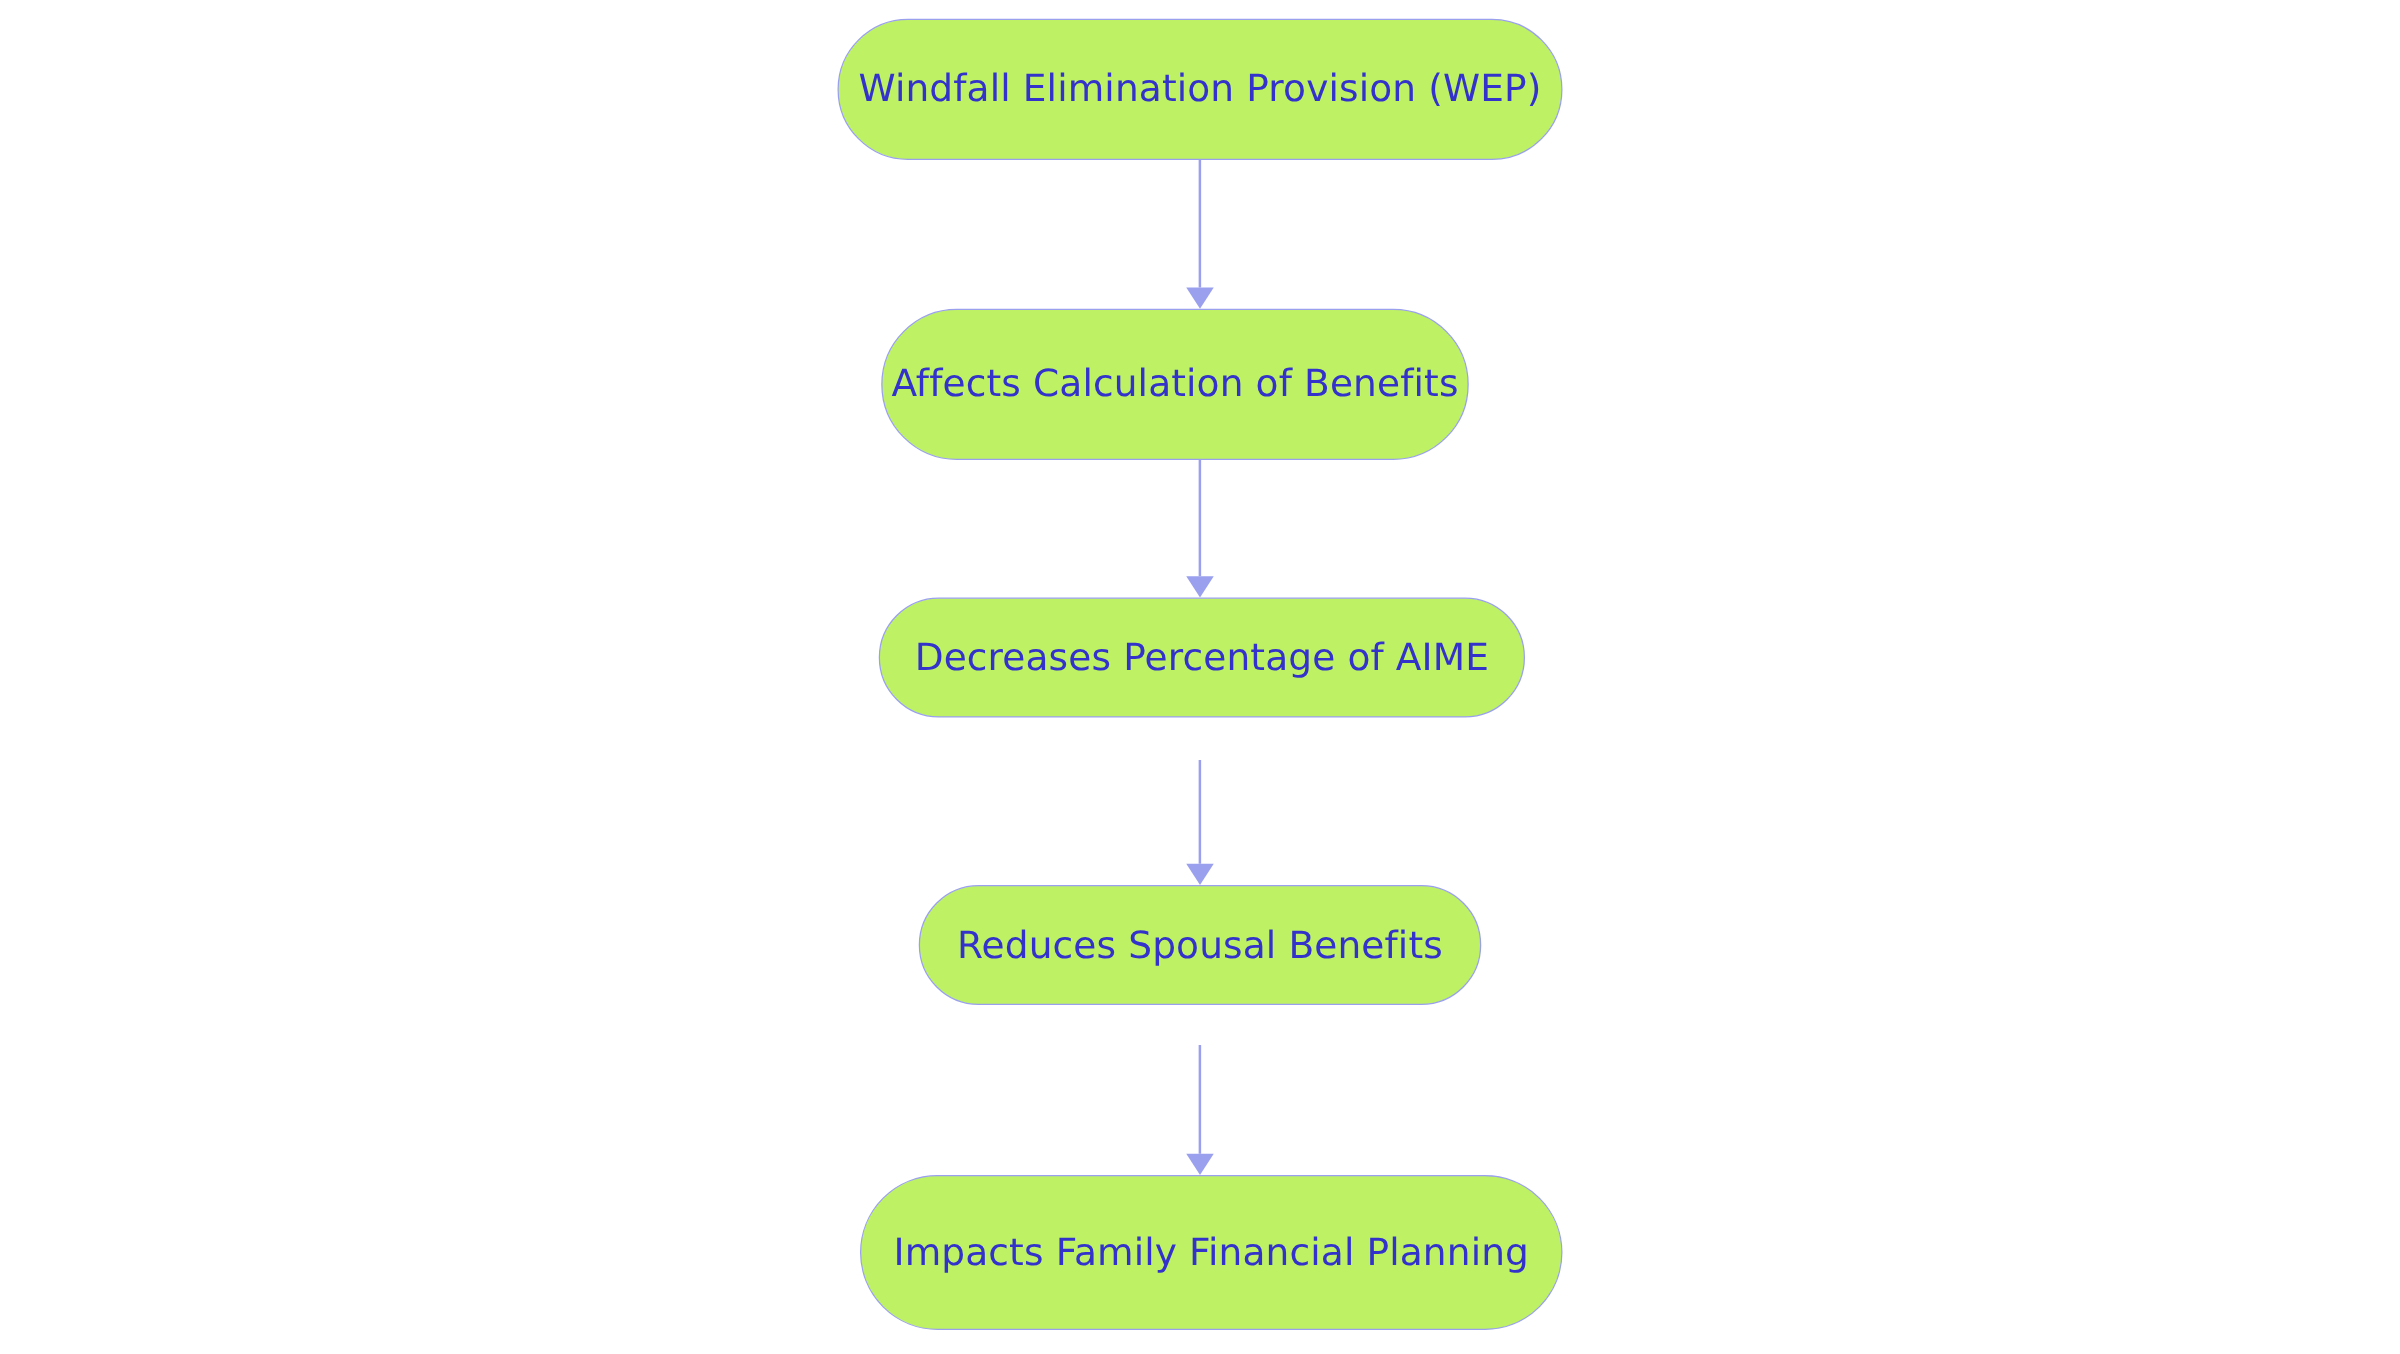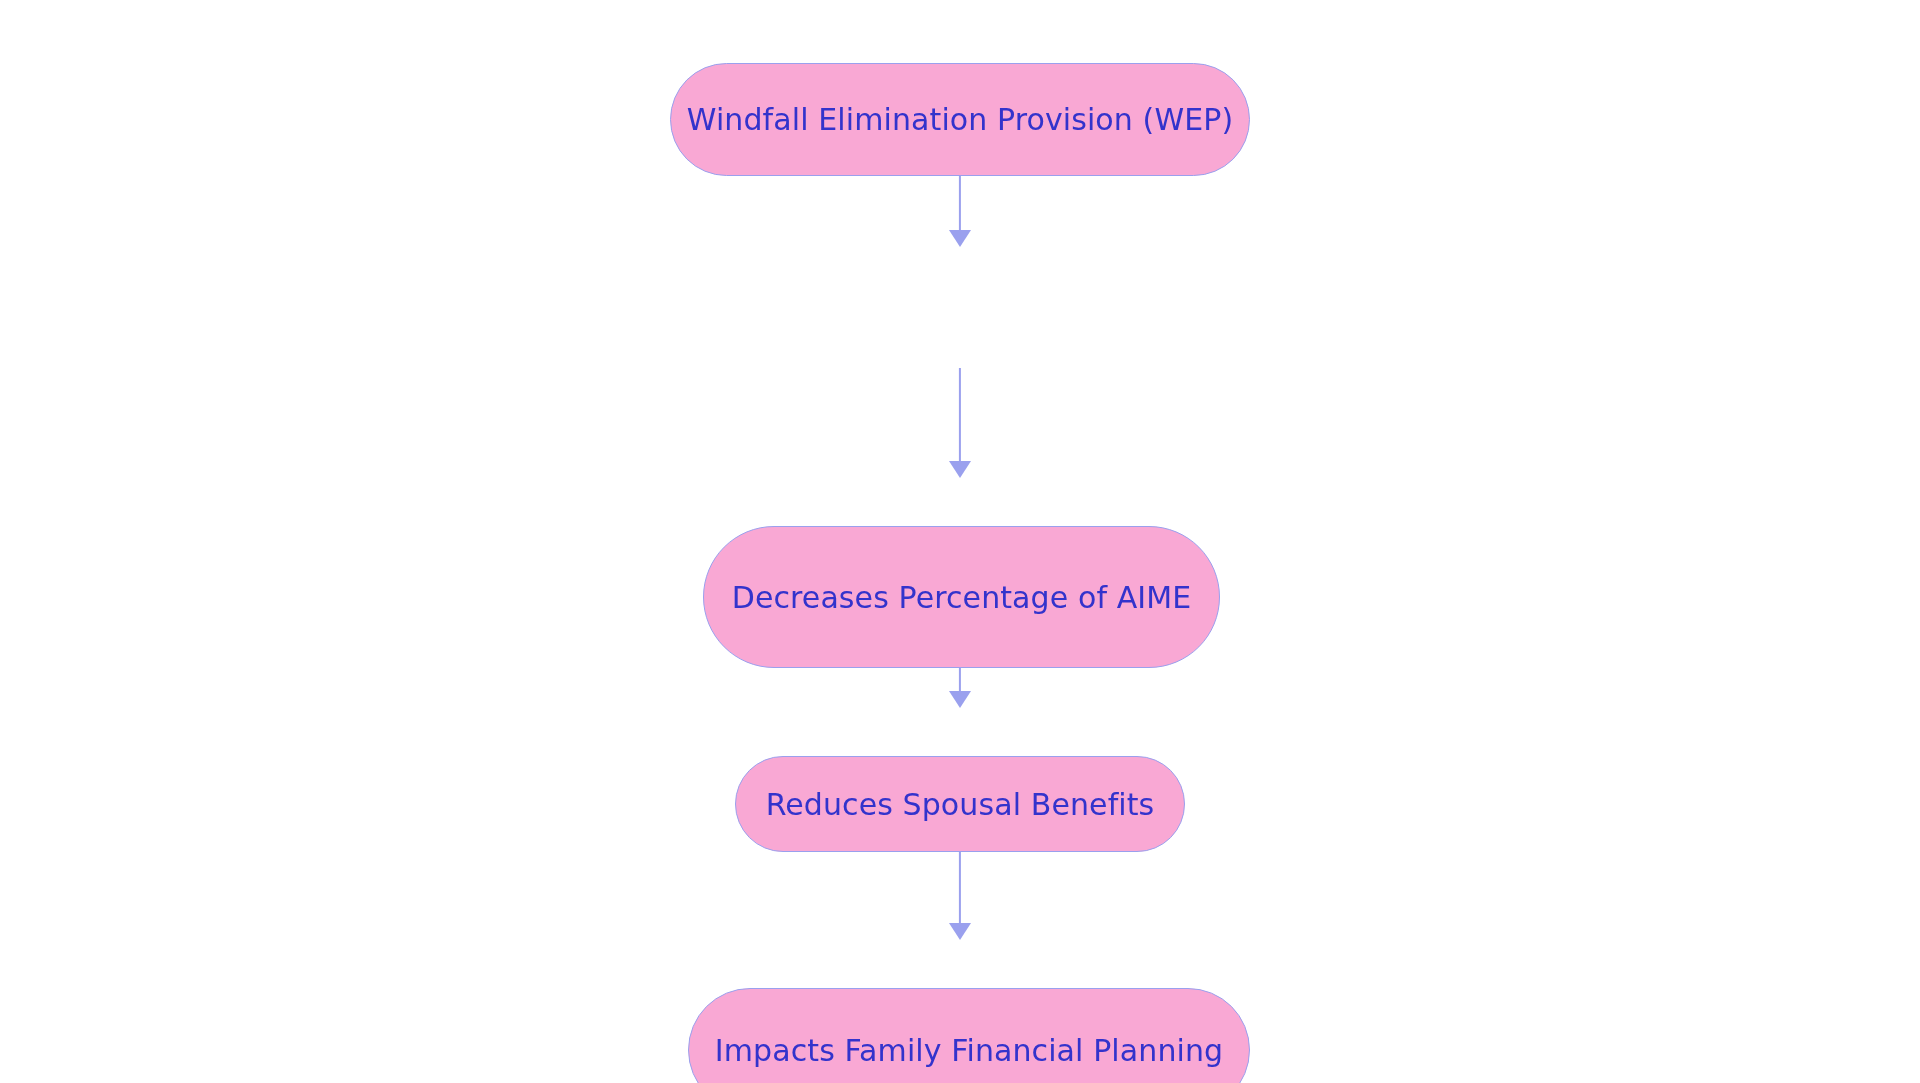--- a/index.html
+++ b/index.html
@@ -21,44 +21,43 @@
     height: 1083px;
     background: #ffffff;
   }
 
   .node {
     position: absolute;
     box-sizing: border-box;
     display: flex;
     align-items: center;
     justify-content: center;
-    background: #f9a8d4;
+    background: #bef264;
     border: 1.6px solid #9aa0ee;
     border-radius: 999px;
     z-index: 2;
-    margin-top: 48px;
   }
 
   .node-label {
     color: #3333cc;
     font-size: 30px;
     font-weight: 400;
     letter-spacing: 0.1px;
     line-height: 1.1;
     white-space: nowrap;
     text-align: center;
     font-family: "DejaVu Sans", "Liberation Sans", sans-serif;
   }
 
   
   #node-0 { left: 670px;  top: 15px;   width: 580px; height: 113px; }
   
   #node-1 { left: 705px;  top: 247px;  width: 470px; height: 121px; }
   
-  #node-2 { left: 703px;  top: 478px;  width: 517px; height: 142px; }
+  #node-2 { left: 703px;  top: 478px;  width: 517px; height: 96px; }
   
   #node-3 { left: 735px;  top: 708px;  width: 450px; height: 96px; }
   
   #node-4 { left: 688px;  top: 940px;  width: 562px; height: 124px; }
 
   .edge {
     position: absolute;
     z-index: 1;
   }
   .edge-line {
@@ -116,20 +115,23 @@
 
   <div class="edge" id="edge-3">
     <div class="edge-line"></div>
     <div class="edge-head"></div>
   </div>
 
   <div class="node" id="node-0">
     <span class="node-label">Windfall Elimination Provision (WEP)</span>
   </div>
 
+  <div class="node" id="node-1">
+    <span class="node-label">Affects Calculation of Benefits</span>
+  </div>
 
   <div class="node" id="node-2">
     <span class="node-label">Decreases Percentage of AIME</span>
   </div>
 
   <div class="node" id="node-3">
     <span class="node-label">Reduces Spousal Benefits</span>
   </div>
 
   <div class="node" id="node-4">

